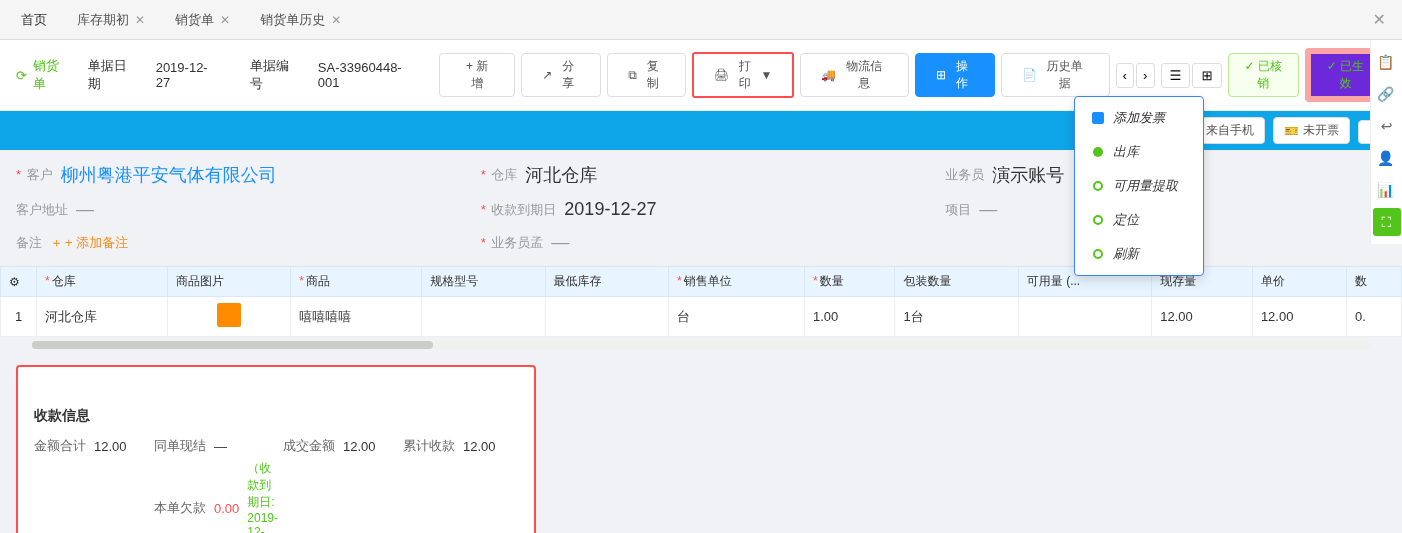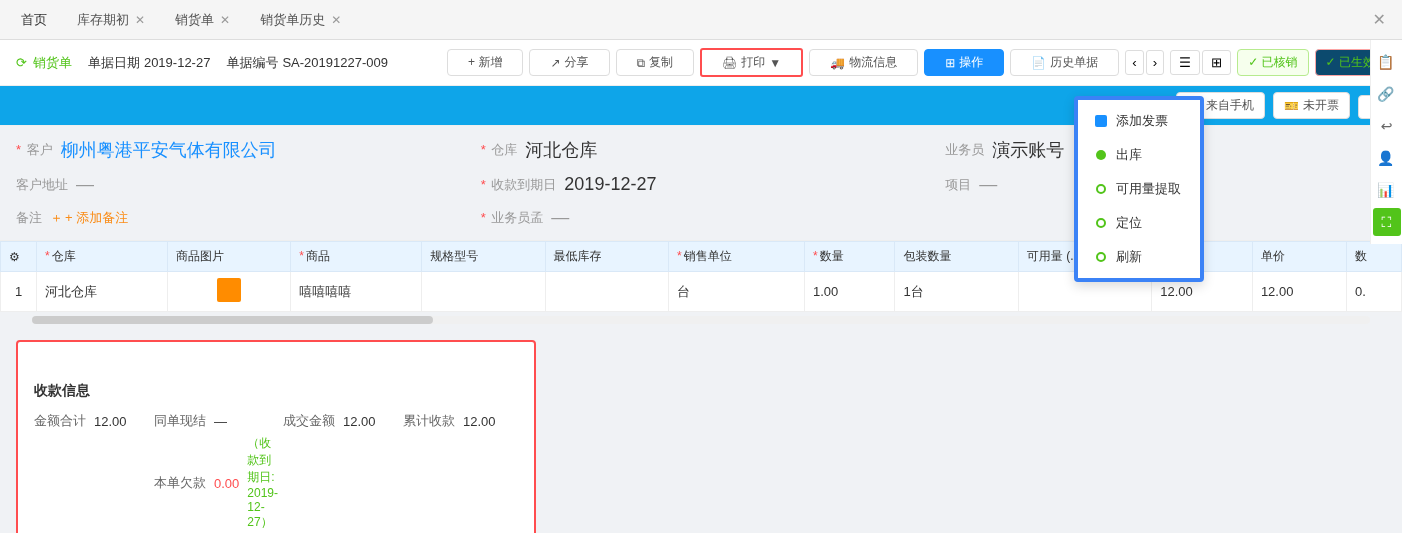--- a/index.html
+++ b/index.html
@@ -20,31 +20,31 @@
     .tab-special { background: #52c41a; color: #fff; border-radius: 4px; border: none; }
     .tab-special .tab-close { color: rgba(255,255,255,0.8); }
     .close-btn { margin-left: auto; font-size: 16px; color: #999; cursor: pointer; padding: 4px 8px; }
 
     
     .doc-header {
       display: flex; align-items: center; padding: 8px 16px; border-bottom: 1px solid #eee;
       gap: 16px; background: #fff;
     }
     .doc-title { display: flex; align-items: center; gap: 6px; color: #52c41a; font-weight: 500; }
-    .doc-meta { display: flex; align-items: center; gap: 4px; color: #555; font-size: 13px; }
+    .doc-meta { display: flex; align-items: center; gap: 16px; color: #555; font-size: 13px; }
     .doc-meta span { color: #333; }
     .doc-actions { margin-left: auto; display: flex; align-items: center; gap: 6px; }
     .action-btn {
       display: flex; align-items: center; gap: 4px; padding: 4px 20px; border: 1px solid #ddd;
       border-radius: 4px; cursor: pointer; background: #fff; font-size: 12px; color: #555;
     }
     .ops-btn { background: #1890ff; color: #fff; border-color: #1890ff; }
     .status-btn { border-radius: 4px; padding: 4px 10px; font-size: 12px; cursor: pointer; border: none; }
     .status-sold { background: #f6ffed; color: #52c41a; border: 1px solid #b7eb8f; }
-    .status-effect { background: #0c4a6e; color: #52c41a; border: 1px solid #fca5a5; }
+    .status-effect { background: #6d28d9; color: #52c41a; border: 6px solid #fca5a5; }
     .nav-arrows { display: flex; gap: 2px; }
     .nav-arrow { padding: 4px 6px; border: 1px solid #ddd; border-radius: 3px; cursor: pointer; background: #fff; }
     .view-btns { display: flex; gap: 2px; }
     .view-btn { padding: 4px 8px; border: 1px solid #ddd; border-radius: 3px; cursor: pointer; background: #fff; }
 
     
     .sub-toolbar {
       display: flex; align-items: flex-end; justify-content: flex-end; padding: 6px 12px;
       gap: 8px; background: #0ea5e9; border-bottom: 1px solid #eee;
     }
@@ -89,23 +89,24 @@
     }
     .payment-title { font-weight: bold; font-size: 14px; margin-bottom: 12px; color: #333; margin-top: 24px; }
     .payment-grid { display: grid; grid-template-columns: 1fr 1fr 1fr 1fr; gap: 5px; }
     .payment-row { display: flex; align-items: center; gap: 8px; }
     .payment-label { color: #666; font-size: 13px; white-space: nowrap; }
     .payment-value { color: #333; font-size: 13px; }
     .payment-value.red { color: #ff4d4f; }
 
     
     .dropdown-overlay {
-      position: fixed; top: 96px; right: 198px; background: #fff; border: 4px solid #3b82f6;
+      position: fixed; top: 96px; right: 198px; background: #fff; border: 1px solid #3b82f6;
       border-radius: 4px; box-shadow: 0 4px 12px rgba(0,0,0,0.15); z-index: 100; min-width: 130px;
       padding: 4px 0;
+      font-style: italic;
     }
     .dropdown-item {
       display: flex; align-items: center; gap: 8px; padding: 8px 16px; cursor: pointer;
       font-size: 13px; color: #333;
     }
     .dropdown-icon { width: 14px; height: 14px; display: inline-flex; align-items: center; justify-content: center; }
     .icon-square { width: 12px; height: 12px; background: #1890ff; border-radius: 2px; }
     .icon-circle { width: 10px; height: 10px; border-radius: 50%; background: #52c41a; }
     .icon-circle-outline { width: 10px; height: 10px; border-radius: 50%; border: 2px solid #52c41a; background: transparent; }
 
@@ -158,21 +159,21 @@
 
     <div class="doc-header">
       <div class="doc-title">
         <span style="color:#52c41a;">⟳</span>
         <span>销货单</span>
       </div>
       <div class="doc-meta">
         <span>单据日期</span>
         <span>2019-12-27</span>
         <span style="margin-left:12px;">单据编号</span>
-        <span>SA-20191227-009</span>
+        <span>SA-33960448-001</span>
       </div>
       <div class="doc-actions">
         <button class="action-btn">
           <span>+ 新增</span>
         </button>
         <button class="action-btn">
           <span>↗</span>
           <span>分享</span>
         </button>
         <button class="action-btn">

